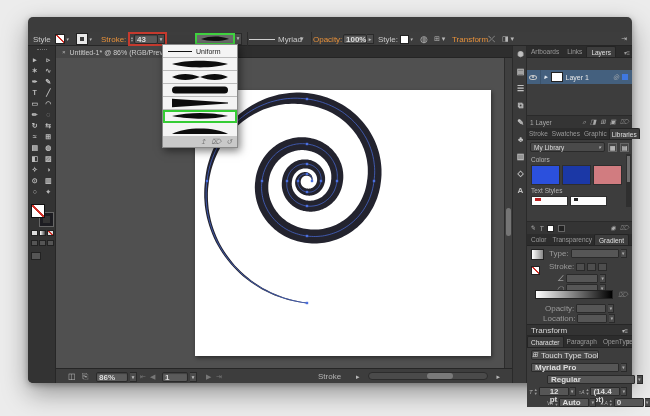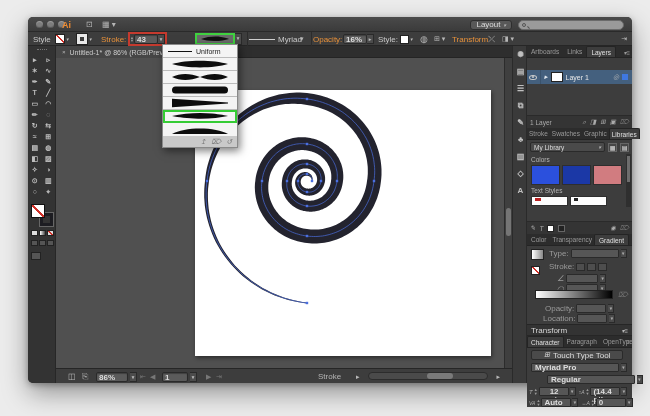--- a/index.html
+++ b/index.html
@@ -88,43 +88,28 @@
   .grow{position:absolute;display:flex;align-items:center;gap:2px;color:#9a9a9a}
   .gfld{background:#565656;border:1px solid #2a2a2a;height:9px;min-width:30px;border-radius:1px}
   .gdd{width:6px;height:9px;background:#4a4a4a;border:1px solid #2a2a2a;border-left:none;font-size:4.5px;color:#aaa;text-align:center;line-height:8px}
   #gradbar{position:absolute;left:8px;top:44px;width:78px;height:9px;border:1px solid #222;background:linear-gradient(90deg,#fff,#000)}
   #gradthumb{position:absolute;left:4px;top:3px;width:13px;height:11px;border:1px solid #222;background:linear-gradient(90deg,#fff,#888)}
   .sbtn{width:9px;height:8px;background:#4e4e4e;border:1px solid #2a2a2a}
   
   #transform-hdr{height:12px;background:#333;border-top:1px solid #262626;border-bottom:1px solid #262626;display:flex;align-items:center;justify-content:space-between;padding:0 4px;color:#d5d5d5}
   
   .crow{position:absolute;display:flex;align-items:center;gap:2px;color:#b0b0b0}
-  #ttt{height:10px;background:#4a4a4a;border:1px solid #2a2a2a;border-radius:2px;display:flex;align-items:center;gap:3px;padding:0 12px;color:#ddd}
+  #ttt{height:10px;background:#4a4a4a;border:1px solid #2a2a2a;border-radius:2px;display:flex;align-items:center;gap:3px;padding:0 0;color:#ddd}
   .stp{display:inline-flex;flex-direction:column;font-size:4px;line-height:3.5px;color:#999}
 </style>
 </head>
 <body>
 
 <div id="win">
 
-  <div id="titlebar">
-    <span class="tl" style="left:8px"></span>
-    <span class="tl" style="left:19px"></span>
-    <span class="tl" style="left:30px"></span>
-    <span id="logo">Ai</span>
-    <span class="tb-ic" style="left:58px">⊡</span>
-    <span class="tb-ic" style="left:74px">▦ ▾</span>
-    <span id="layout-btn">
-        <b style="font-weight:normal">Layout</b>
-        <i class="g" style="font-size:5px">▾</i>
-      </span>
-    <span id="searchbox">
-        <i class="mag"></i>
-      </span>
-  </div>
 
   <div id="controlbar">
     <span class="it" style="left:5px">Style</span>
     <span class="it" style="left:27px">
         <b class="swx none"></b>
         <i class="g" style="font-size:5px;margin-left:1px">▾</i>
       </span>
     <span class="it" style="left:49px">
         <b class="strokebx"></b>
         <i class="g" style="font-size:5px;margin-left:2px">▾</i>
@@ -150,21 +135,21 @@
     </span>
     <span class="sep it" style="left:216px"></span>
     <span class="it" style="left:221px">
         <i class="lineprev"></i>
       </span>
     <span class="it" style="left:250px">Myriad</span>
     <span class="it g" style="left:272px">▾</span>
     <span class="sep it" style="left:280px"></span>
     <span class="it olbl" style="left:285px">Opacity:</span>
     <span class="it" style="left:315px">
-        <b class="fld" style="width:24px">16%</b>
+        <b class="fld" style="width:24px">100%</b>
         <b class="dd">▸</b>
       </span>
     <span class="it" style="left:350px">Style:</span>
     <span class="it" style="left:372px">
         <b class="swx" style="width:9px;height:9px"></b>
         <i class="g" style="font-size:5px;margin-left:1px">▾</i>
       </span>
     <span class="it g" style="left:392px;font-size:9px">◍</span>
     <span class="it g" style="left:406px">⊞ ▾</span>
     <span class="it olbl" style="left:424px">Transform</span>
@@ -510,21 +495,21 @@
         <b class="gfld" style="width:22px;color:#ddd;line-height:8px;padding-left:10px">12 pt</b>
           <b class="gdd">▾</b>
         <i style="font-size:5px;margin-left:2px">↕A</i>
           <i class="stp">
             <b>▲</b>
             <b>▼</b>
           </i>
         <b class="gfld" style="width:26px;color:#ddd;line-height:8px;padding-left:2px">(14.4 pt)</b>
           <b class="gdd">▾</b>
       </div>
-      <div class="crow" style="left:2px;top:50px;gap:1px">
+      <div class="crow" style="left:20px;top:50px;gap:1px">
         <i style="font-size:5px">VA</i>
           <i class="stp">
             <b>▲</b>
             <b>▼</b>
           </i>
         <b class="gfld" style="width:22px;color:#ddd;line-height:8px;padding-left:2px">Auto</b>
           <b class="gdd">▾</b>
         <i style="font-size:5px;margin-left:2px">↔A</i>
           <i class="stp">
             <b>▲</b>

